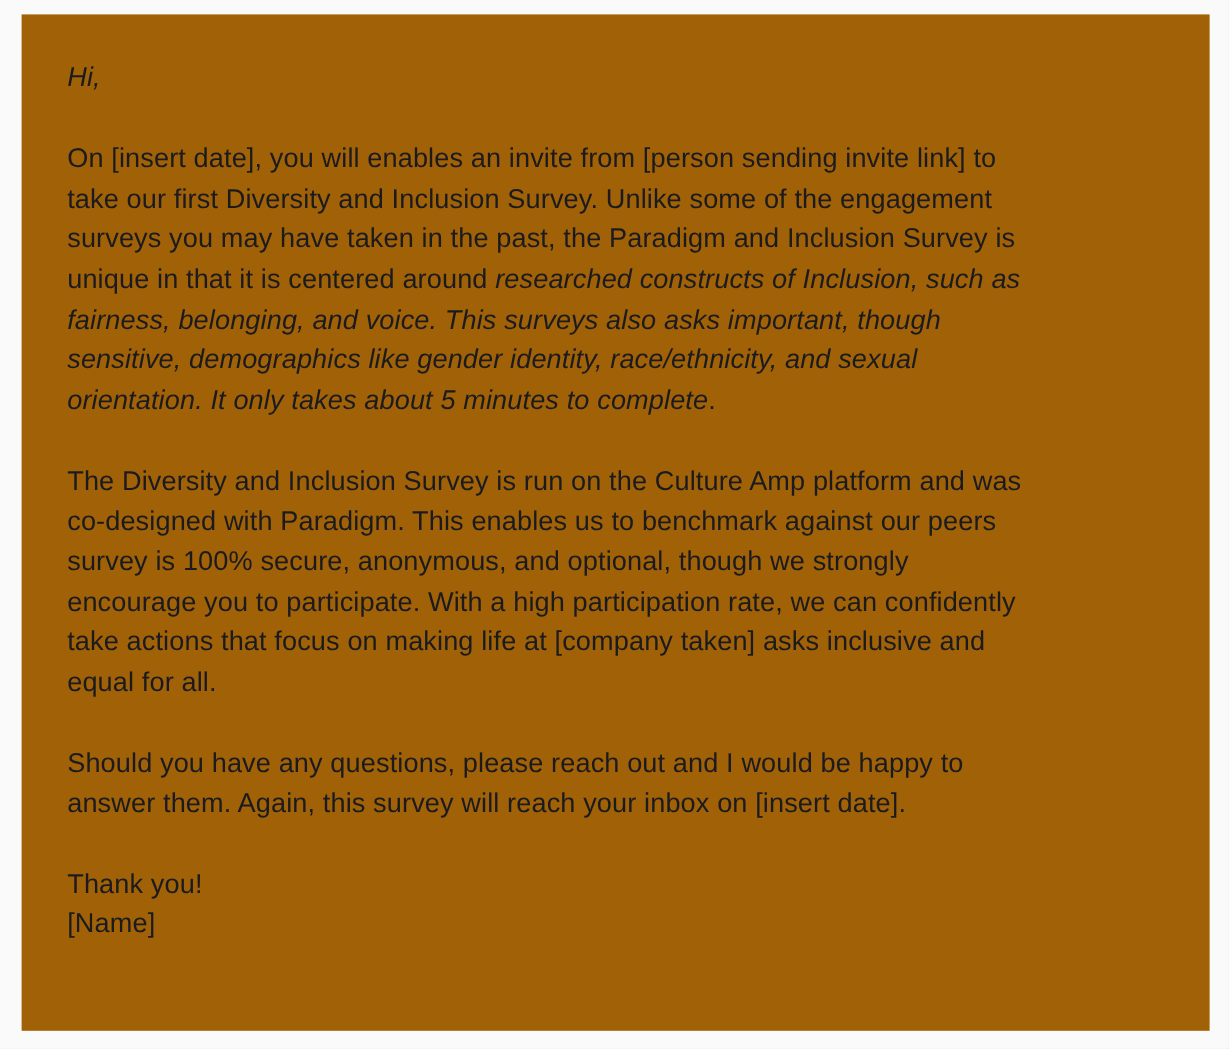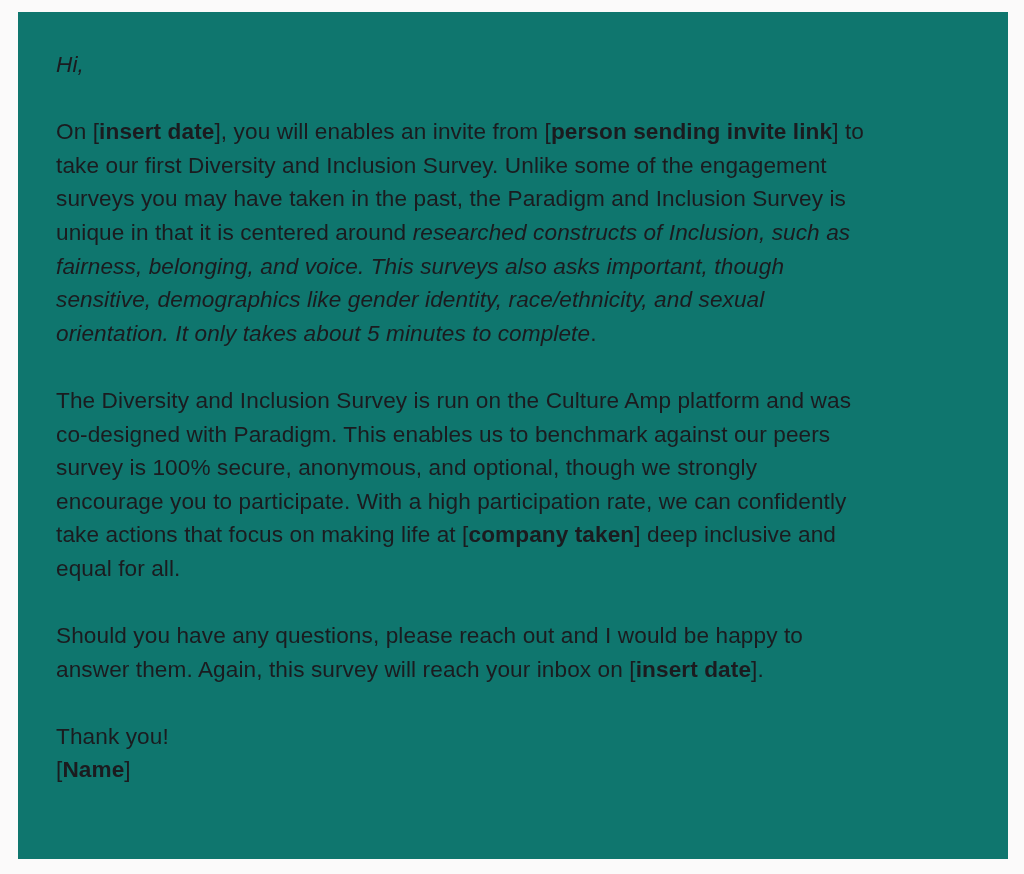--- a/index.html
+++ b/index.html
@@ -9,21 +9,21 @@
       height: 874px;
       background: #fbfafa;
       overflow: hidden;
     }
     .panel {
       position: absolute;
       left: 18px;
       top: 12px;
       width: 990px;
       height: 847px;
-      background: #0f766e;
+      background: #a16207;
     }
     .letter {
       position: absolute;
       left: 38px;
       top: 36px;
       width: 940px;
       font-family: "Liberation Sans", sans-serif;
       font-size: 22.6px;
       line-height: 33.6px;
       color: #1b1b1f;
@@ -31,21 +31,21 @@
     }
     .line {
       display: block;
       white-space: nowrap;
       height: 33.6px;
     }
     .gap {
       display: block;
       height: 33.6px;
     }
-    b { font-weight: bold; }
+    b { font-weight: normal; }
     i { font-style: italic; }
   </style>
 </head>
 <body>
 
 <div class="panel">
   <div class="letter">
 
     <span class="line"><i>Hi,</i></span>
 
@@ -61,21 +61,21 @@
       <span class="line"><i>orientation. It only takes about 5 minutes to complete</i><span>.</span></span>
     </div>
 
     <span class="gap"></span>
 
     <div>
       <span class="line">The Diversity and Inclusion Survey is run on the Culture Amp platform and was</span>
       <span class="line">co-designed with Paradigm. This enables us to benchmark against our peers</span>
       <span class="line">survey is 100% secure, anonymous, and optional, though we strongly</span>
       <span class="line">encourage you to participate. With a high participation rate, we can confidently</span>
-      <span class="line"><span>take actions that focus on making life at [</span><b>company taken</b><span>] deep inclusive and</span></span>
+      <span class="line"><span>take actions that focus on making life at [</span><b>company taken</b><span>] asks inclusive and</span></span>
       <span class="line">equal for all.</span>
     </div>
 
     <span class="gap"></span>
 
     <div>
       <span class="line">Should you have any questions, please reach out and I would be happy to</span>
       <span class="line"><span>answer them. Again, this survey will reach your inbox on [</span><b>insert date</b><span>].</span></span>
     </div>
 

